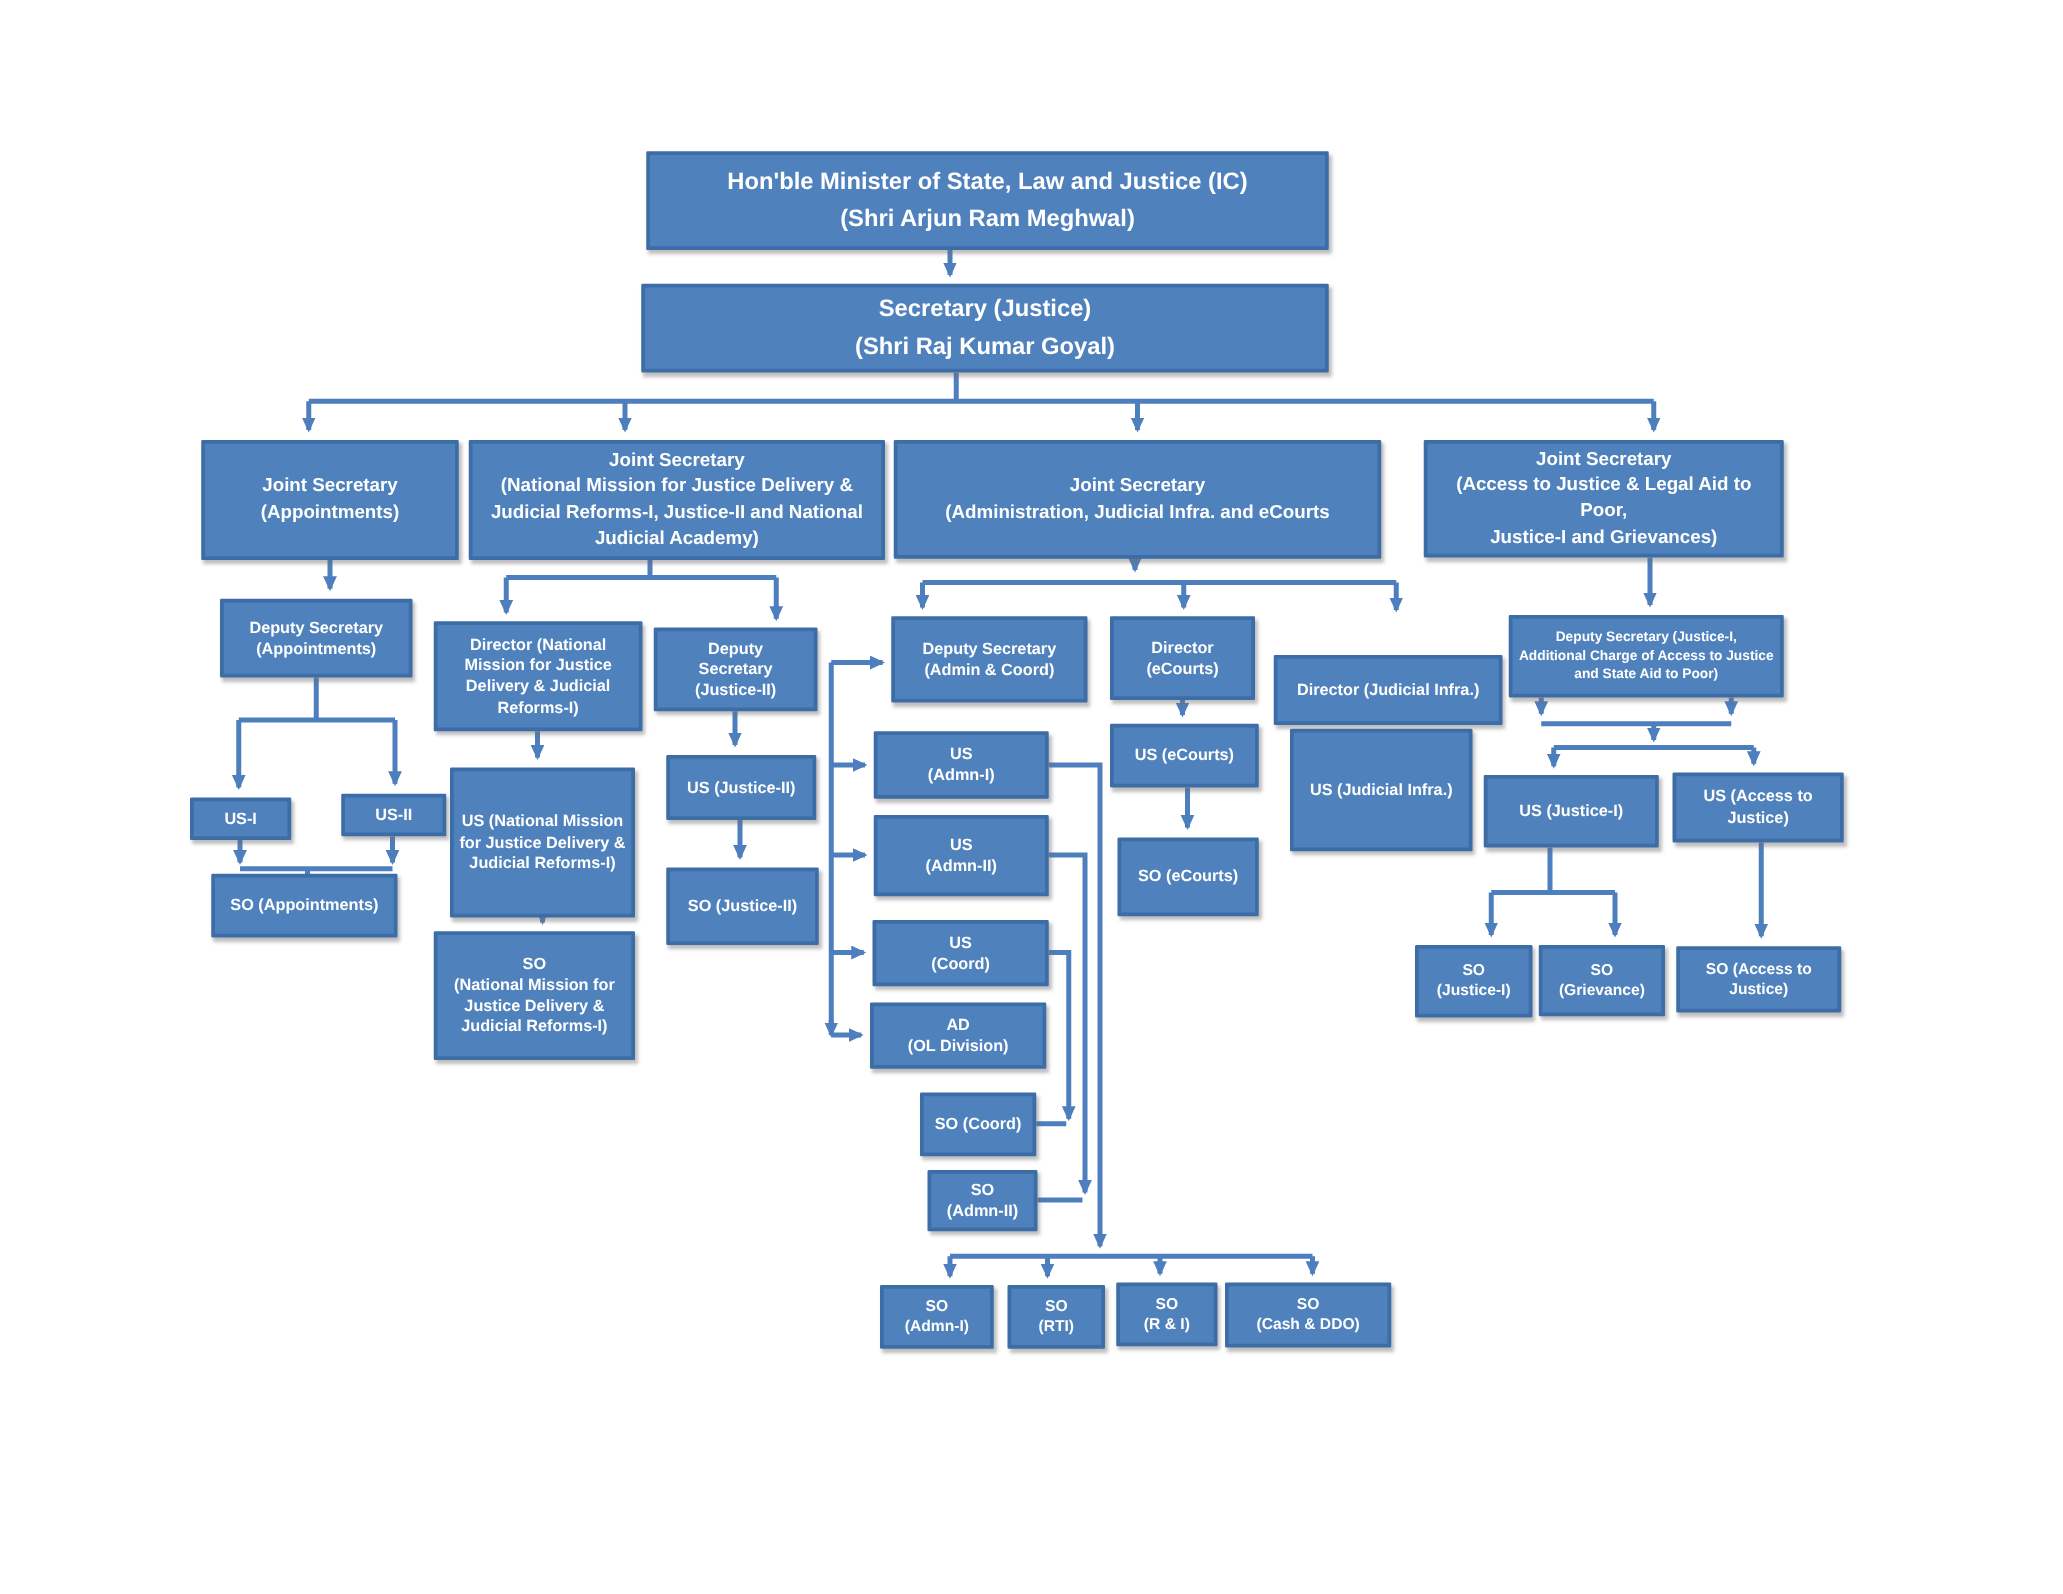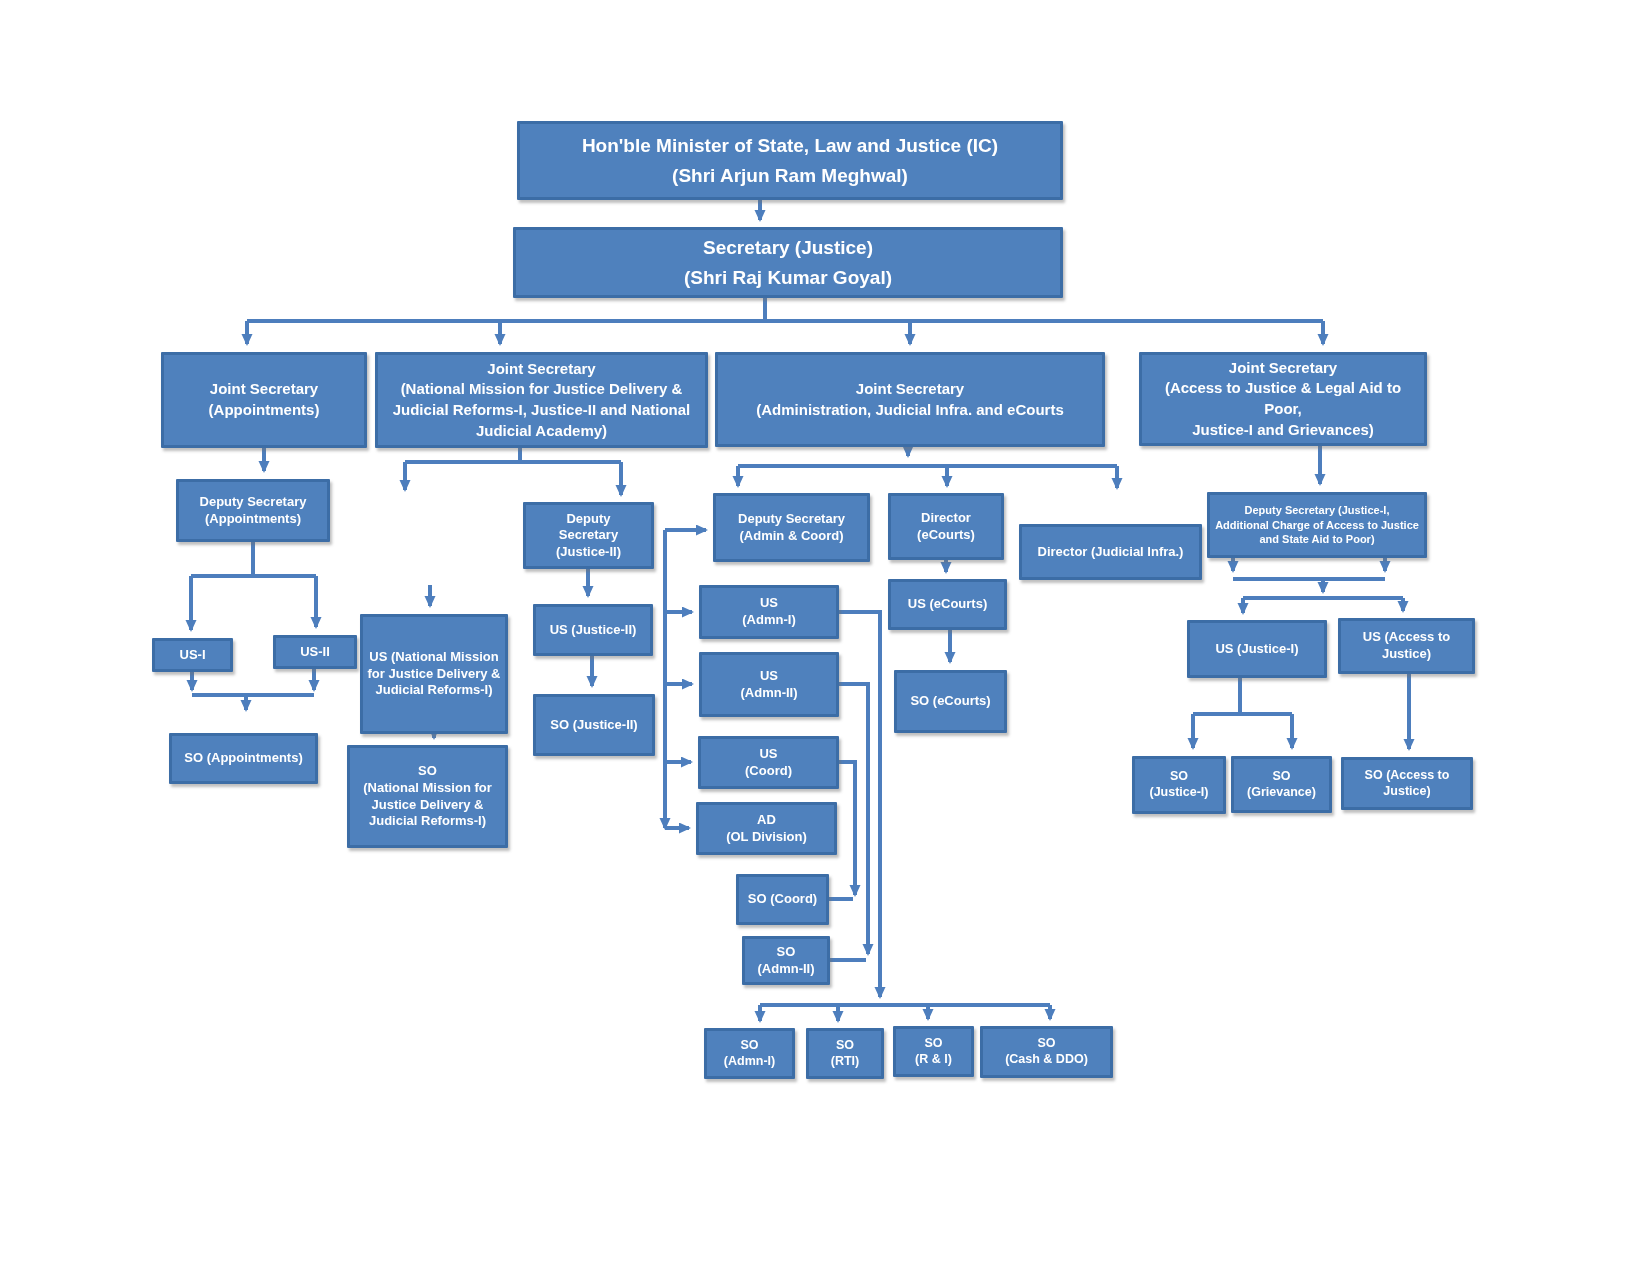--- a/index.html
+++ b/index.html
@@ -120,20 +120,21 @@
   <div class="node fs15" style="left:375px;top:352px;width:333px;height:96px">Joint Secretary
 (National Mission for Justice Delivery &amp; Judicial Reforms-I, Justice-II and National Judicial Academy)</div>
   <div class="node fs15" style="left:715px;top:352px;width:390px;height:95px">Joint Secretary
 (Administration, Judicial Infra. and eCourts</div>
   <div class="node fs15" style="left:1139px;top:352px;width:288px;height:94px">Joint Secretary
 (Access to Justice &amp; Legal Aid to Poor,
 Justice-I and Grievances)</div>
 
   <div class="node fs13" style="left:176px;top:479px;width:154px;height:63px">Deputy Secretary
 (Appointments)</div>
+  <div class="node fs13" style="left:347px;top:497px;width:167px;height:88px">Director (National Mission for Justice Delivery &amp; Judicial Reforms-I)</div>
   <div class="node fs13" style="left:523px;top:502px;width:131px;height:67px">Deputy
 Secretary
 (Justice-II)</div>
   <div class="node fs13" style="left:713px;top:493px;width:157px;height:69px">Deputy  Secretary
 (Admin &amp; Coord)</div>
   <div class="node fs13" style="left:888px;top:493px;width:116px;height:67px">Director
 (eCourts)</div>
   <div class="node fs13" style="left:1019px;top:524px;width:183px;height:56px">Director (Judicial Infra.)</div>
   <div class="node fs11" style="left:1207px;top:492px;width:220px;height:66px">Deputy Secretary (Justice-I,
 Additional Charge of Access to Justice
@@ -145,25 +146,26 @@
   <div class="node fs13" style="left:533px;top:604px;width:120px;height:52px">US (Justice-II)</div>
   <div class="node fs13" style="left:699px;top:585px;width:140px;height:54px">US
 (Admn-I)</div>
   <div class="node fs13" style="left:699px;top:652px;width:140px;height:65px">US
 (Admn-II)</div>
   <div class="node fs13" style="left:698px;top:736px;width:141px;height:53px">US
 (Coord)</div>
   <div class="node fs13" style="left:696px;top:802px;width:141px;height:53px">AD
 (OL Division)</div>
   <div class="node fs13" style="left:888px;top:579px;width:119px;height:51px">US (eCourts)</div>
+  <div class="node fs13" style="left:1032px;top:583px;width:146px;height:98px">US (Judicial Infra.)</div>
   <div class="node fs13" style="left:1187px;top:620px;width:140px;height:58px">US (Justice-I)</div>
   <div class="node fs13" style="left:1338px;top:618px;width:137px;height:56px">US (Access to
 Justice)</div>
 
-  <div class="node fs13" style="left:169px;top:733px;width:149px;height:51px">SO (Appointments)</div>
+  <div class="node fs13" style="left:169px;top:699px;width:149px;height:51px">SO (Appointments)</div>
   <div class="node fs13" style="left:347px;top:745px;width:161px;height:103px">SO
 (National Mission for
 Justice Delivery &amp;
 Judicial Reforms-I)</div>
   <div class="node fs13" style="left:533px;top:694px;width:122px;height:62px">SO (Justice-II)</div>
   <div class="node fs13" style="left:736px;top:874px;width:93px;height:51px">SO (Coord)</div>
   <div class="node fs13" style="left:742px;top:936px;width:88px;height:49px">SO
 (Admn-II)</div>
   <div class="node fs13" style="left:894px;top:670px;width:113px;height:63px">SO (eCourts)</div>
   <div class="node fs12" style="left:1132px;top:756px;width:94px;height:58px">SO

